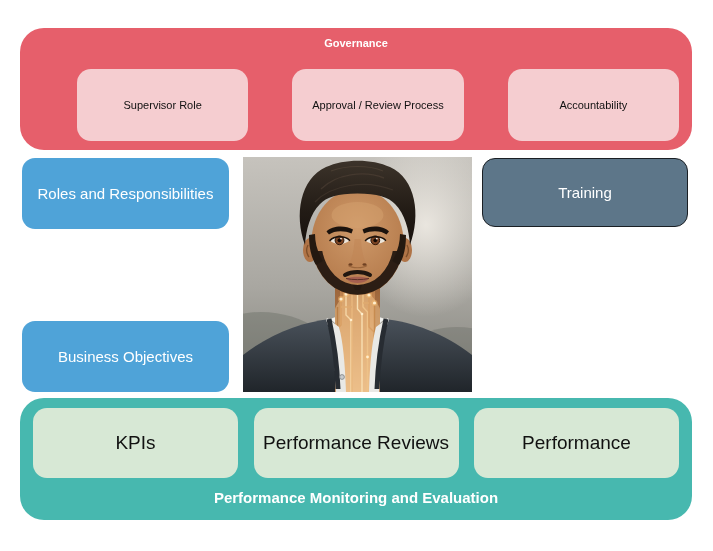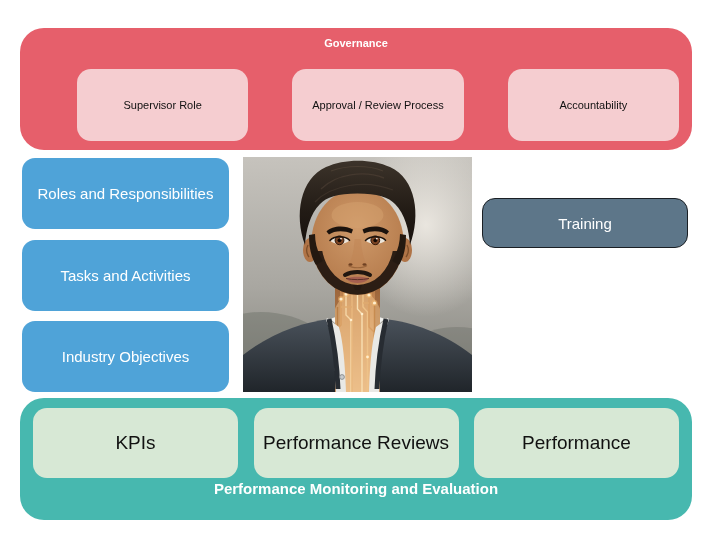--- a/index.html
+++ b/index.html
@@ -16,52 +16,51 @@
   .gov-box{width:205px;height:72px;background:#f5cdd0;border-radius:14px;
     display:flex;align-items:center;justify-content:center;text-align:center;
     font-size:11px;font-weight:500;color:#111111;margin-left:44px;}
   
   .col{position:absolute;top:158px;height:234px;display:flex;flex-direction:column;justify-content:space-between;}
   .col-left{left:22px;width:207px;}
   .col-right{left:482px;width:206px;}
   .blue-box{height:71px;background:#4fa3d8;border-radius:13px;
     display:flex;align-items:center;justify-content:center;text-align:right;
     font-size:15px;font-weight:500;color:#ffffff;}
-  .slate-box{height:50px;background:#5d7689;border:1.5px solid #1a1f24;border-radius:13px;
+  .slate-box{height:69px;background:#5d7689;border:1.5px solid #1a1f24;border-radius:13px;
     box-sizing:border-box;display:flex;align-items:center;justify-content:center;text-align:center;
-    font-size:15px;font-weight:500;color:#ffffff;margin-top:40px;}
+    font-size:15px;font-weight:500;color:#ffffff;}
   .portrait{position:absolute;left:243px;top:157px;width:229px;height:235px;}
   
   .perf{position:absolute;left:20px;top:398px;width:672px;height:122px;
     background:#47b8af;border-radius:24px;}
   .perf-row{position:absolute;left:13px;top:10px;width:646px;display:flex;justify-content:space-between;}
   .perf-box{width:205px;height:70px;background:#d7e8d5;border-radius:14px;
     display:flex;align-items:center;justify-content:center;text-align:center;
     font-size:19px;font-weight:500;color:#111111;}
-  .perf-title{position:absolute;bottom:23px;left:0;width:100%;text-align:center;
+  .perf-title{position:absolute;bottom:14px;left:0;width:100%;text-align:center;
     color:#ffffff;font-size:15px;font-weight:700;}
 </style>
 </head>
 <body>
 
 <div class="canvas">
 
   <section class="gov">
     <div class="gov-title">Governance</div>
     <div class="gov-row">
       <div class="gov-box">Supervisor Role</div>
       <div class="gov-box">Approval / Review Process</div>
       <div class="gov-box">Accountability</div>
     </div>
   </section>
 
   <div class="col col-left">
     <div class="blue-box">Roles and Responsibilities</div>
-    <div class="blue-box">Tasks and Activities</div>
-    <div class="blue-box">Industry Objectives</div>
+    <div class="blue-box">Business Objectives</div>
   </div>
 
   <div class="portrait">
     <svg width="229" height="235" viewBox="0 0 229 235" xmlns="http://www.w3.org/2000/svg">
       <defs>
         <linearGradient id="bgG" x1="0" y1="0" x2="0" y2="1">
           <stop offset="0" stop-color="#c6c3bd"></stop>
             <stop offset="0.55" stop-color="#a9a7a1"></stop>
             <stop offset="1" stop-color="#82827b"></stop>
         </linearGradient>

